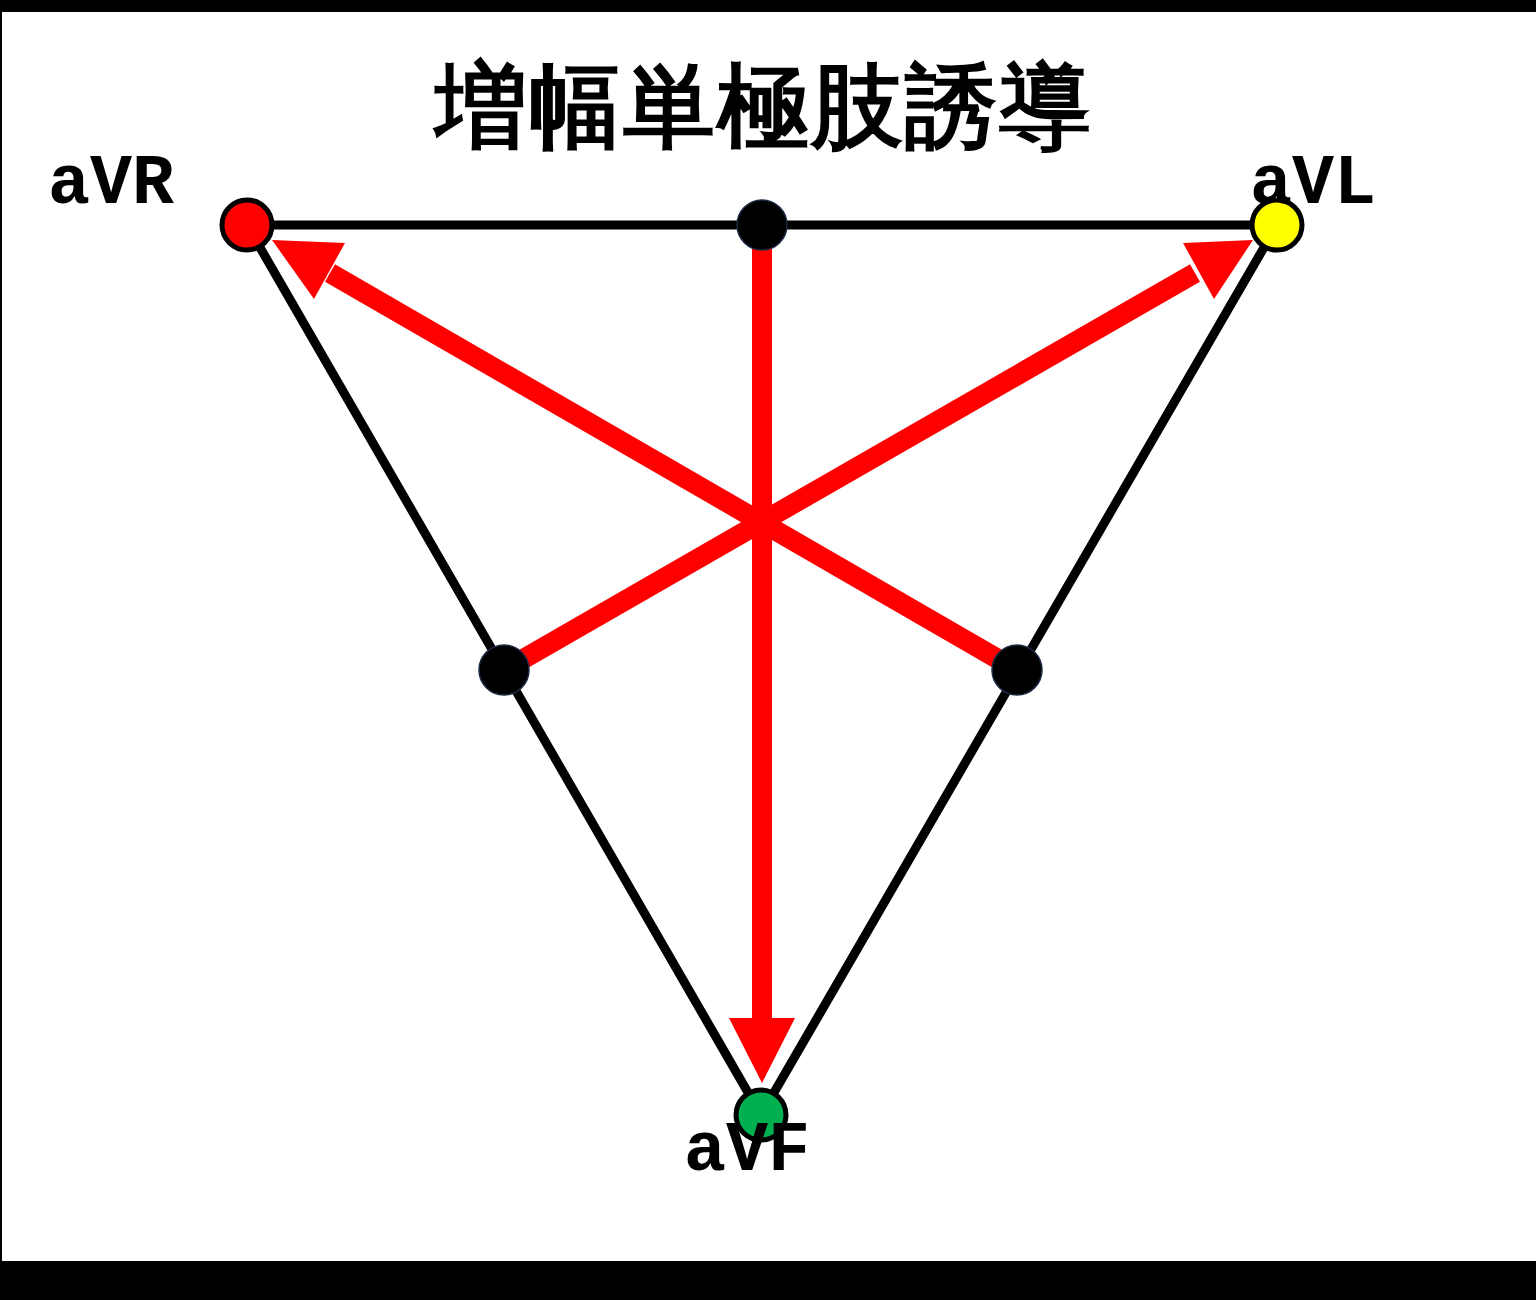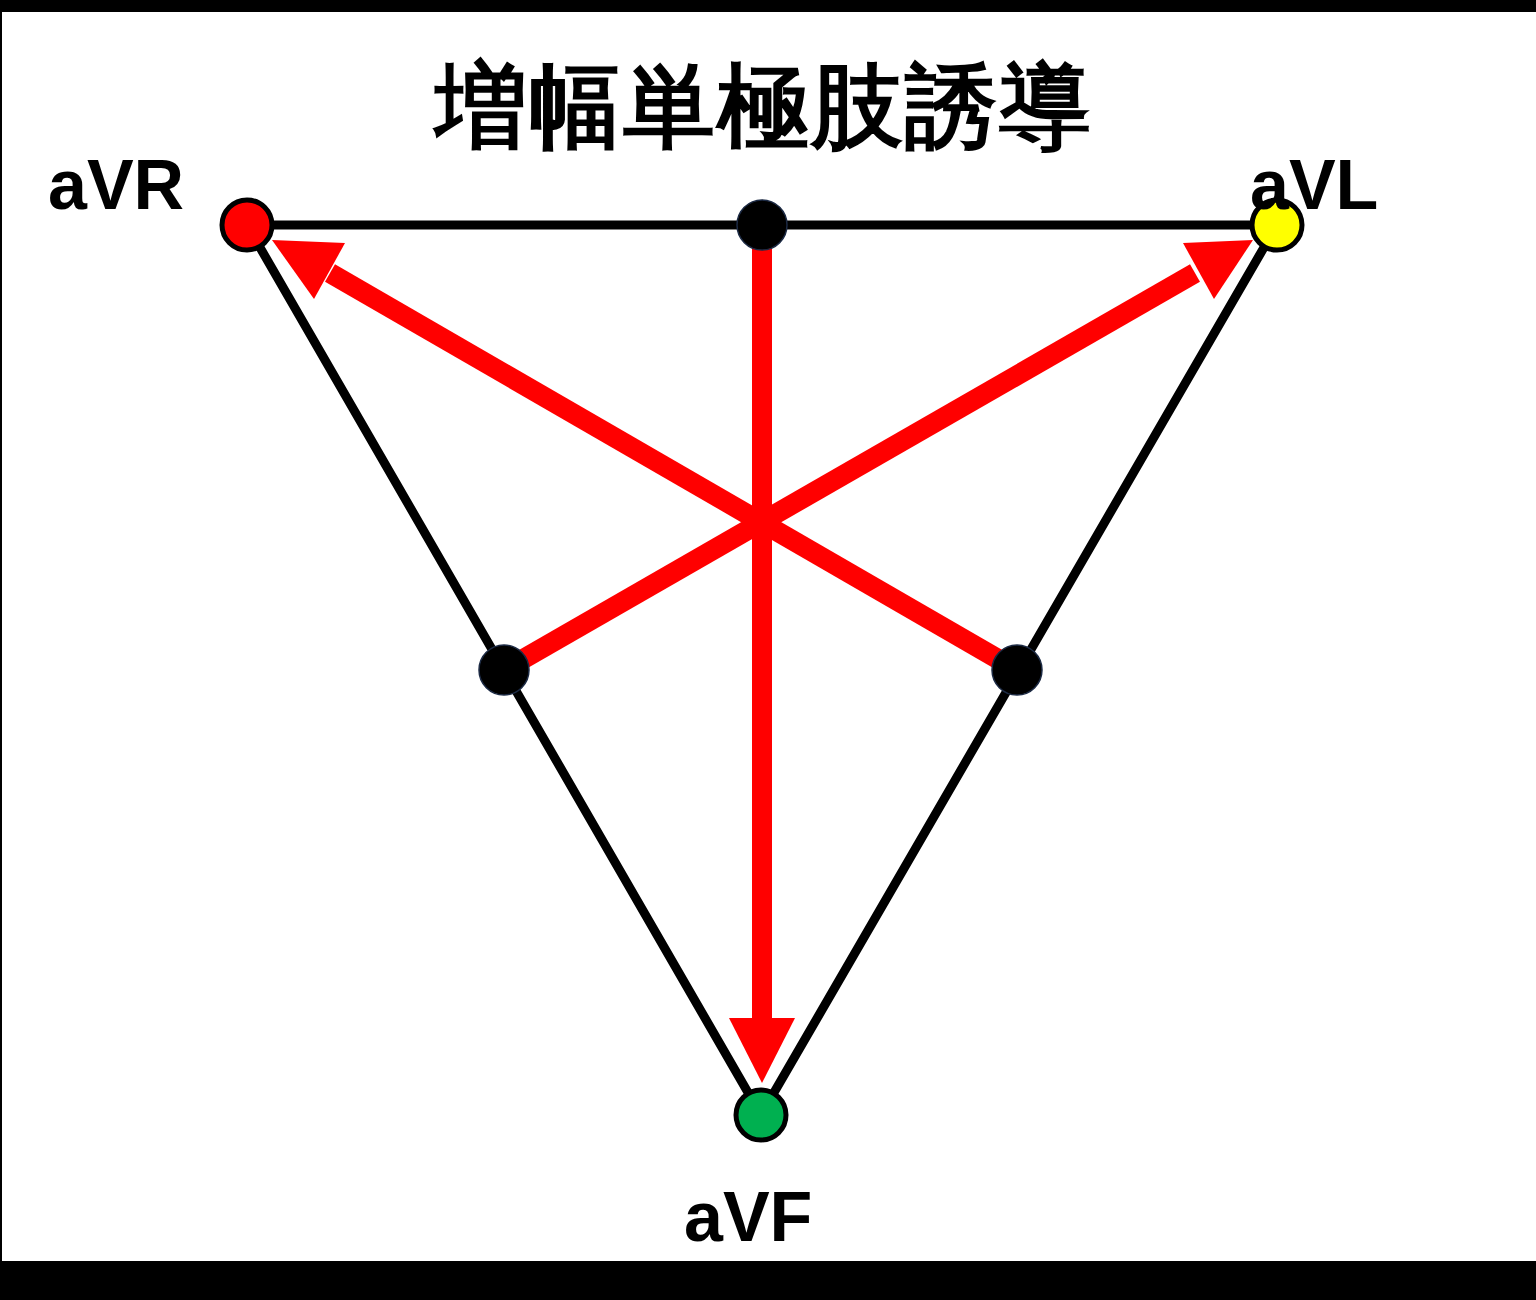--- a/index.html
+++ b/index.html
@@ -31,30 +31,30 @@
       font-family: "DejaVu Sans", "Liberation Sans", sans-serif;
       font-weight: bold;
       font-size: 92px;
       line-height: 110px;
       color: #000000;
       letter-spacing: 2px;
       margin-left: -4px;
     }
     .lead-label {
       position: absolute;
-      font-family: Liberation Sans, sans-serif;
+      font-family: Liberation Mono, monospace;
       font-weight: bold;
       font-size: 70px;
       line-height: 70px;
       color: #000000;
       white-space: nowrap;
     }
     #label-avr { left: 48px; top: 150px; }
     #label-avl { left: 1250px; top: 150px; }
-    #label-avf { left: 684px; top: 1182px; }
+    #label-avf { left: 684px; top: 1117px; }
     svg.diagram {
       position: absolute;
       left: 0;
       top: 0;
       width: 1536px;
       height: 1300px;
     }
   </style>
 </head>
 <body>

